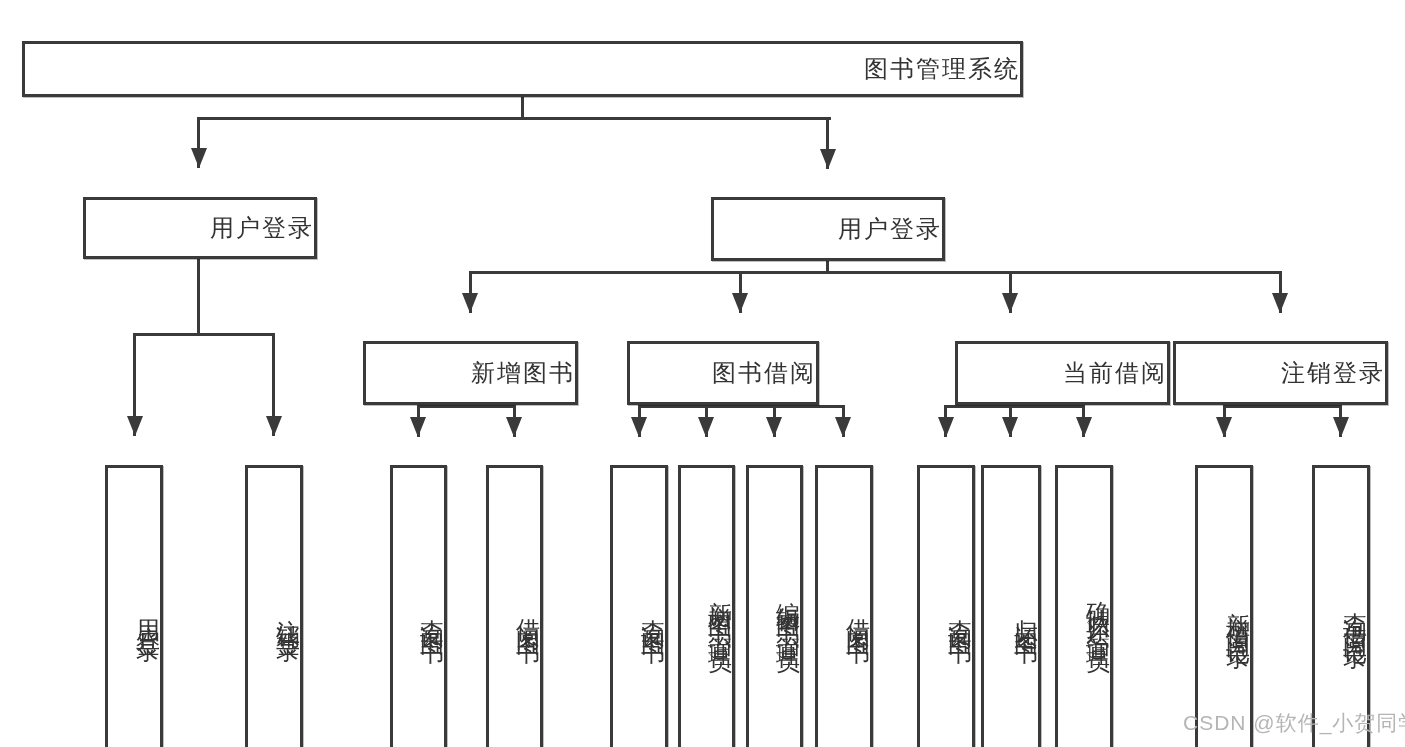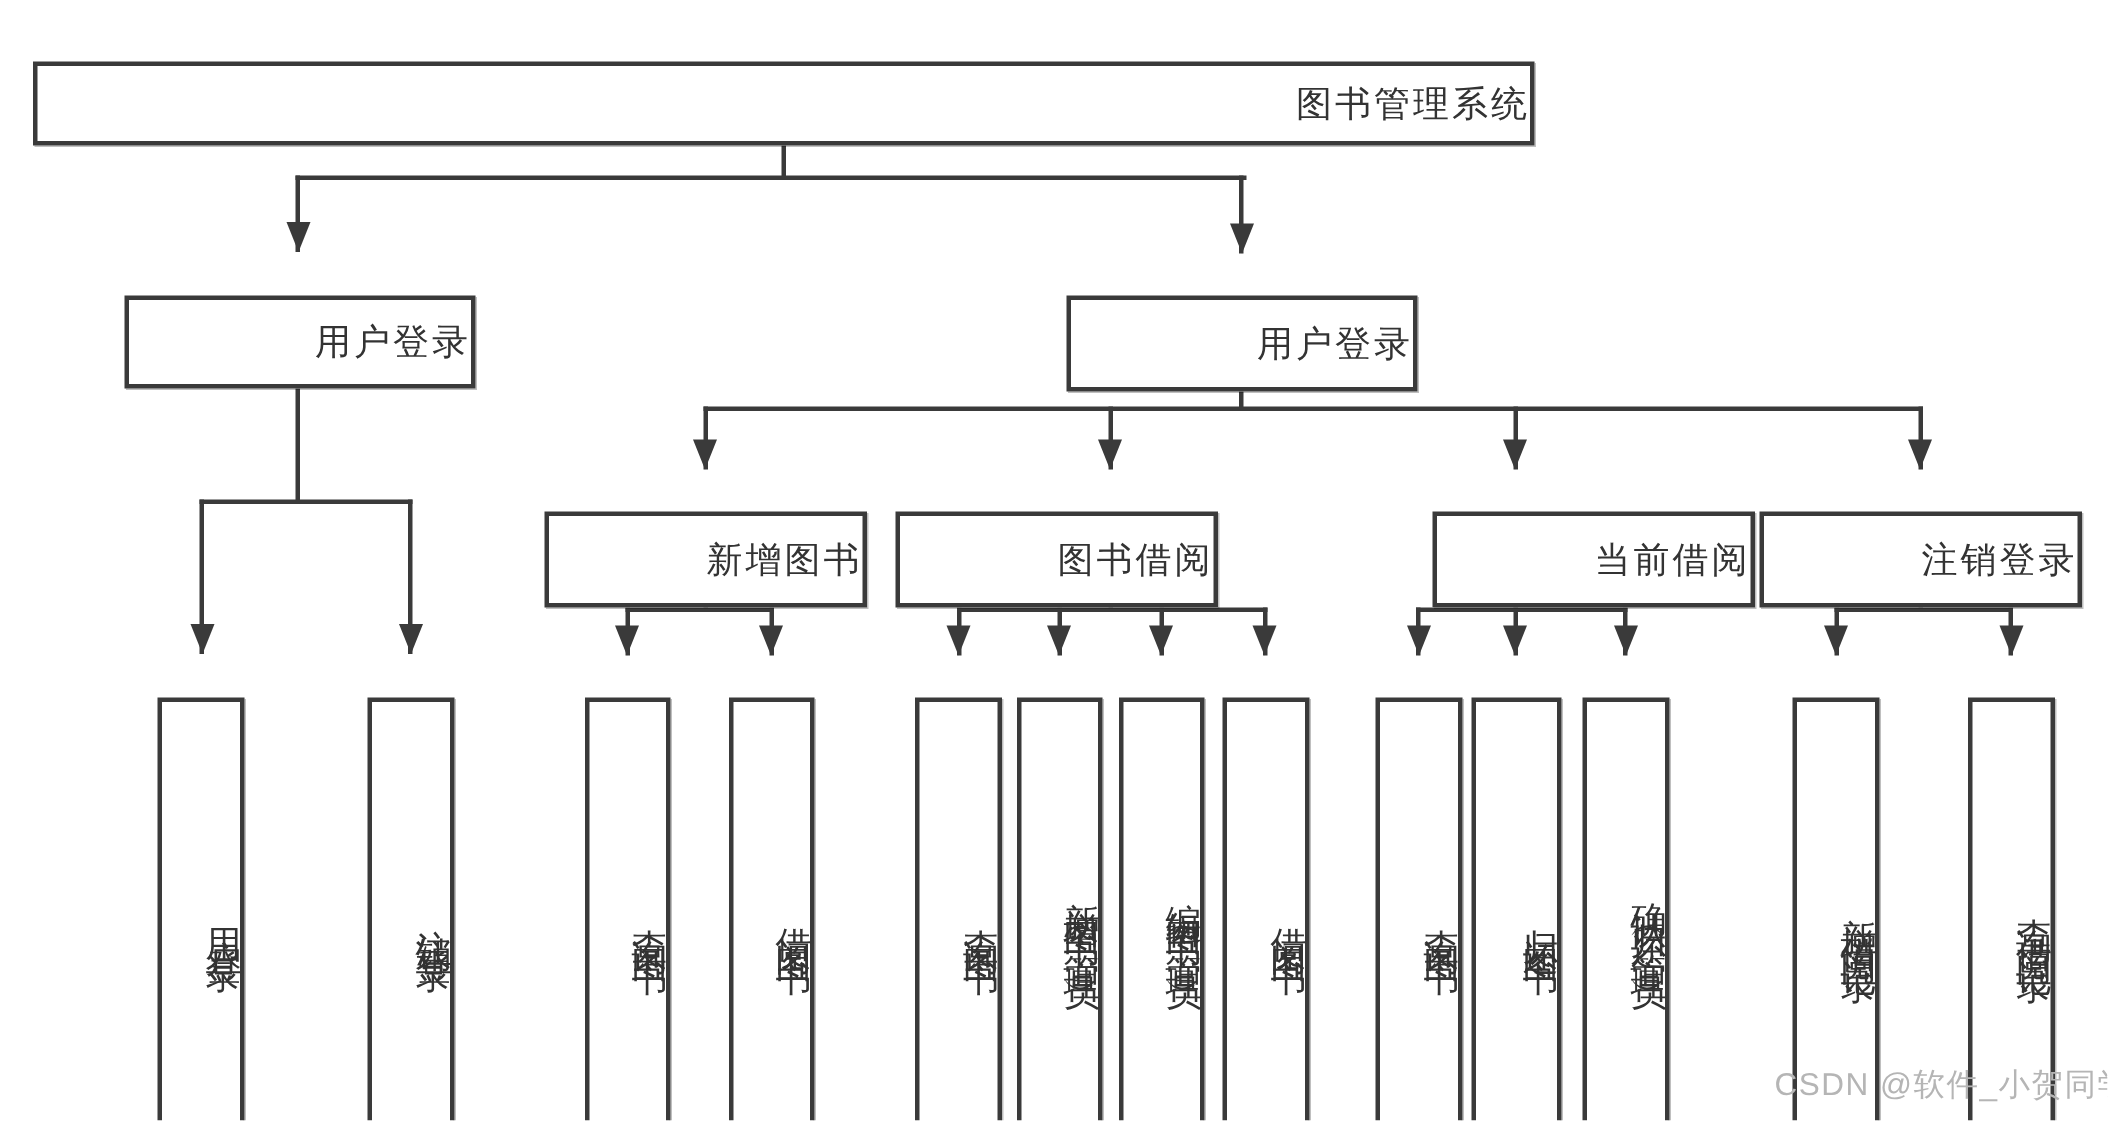--- a/index.html
+++ b/index.html
@@ -101,21 +101,21 @@
   <div class="box h" style="left:83px;top:169px;width:234px;height:62px">
     <span>用户登录</span>
   </div>
   <div class="box h" style="left:711px;top:169px;width:234px;height:64px">
     <span>用户登录</span>
   </div>
 
   <div class="box h" style="left:363px;top:313px;width:215px;height:64px">
     <span>新增图书</span>
   </div>
-  <div class="box h" style="left:597px;top:313px;width:215px;height:64px">
+  <div class="box h" style="left:627px;top:313px;width:192px;height:64px">
     <span>图书借阅</span>
   </div>
   <div class="box h" style="left:955px;top:313px;width:215px;height:64px">
     <span>当前借阅</span>
   </div>
   <div class="box h" style="left:1173px;top:313px;width:215px;height:64px">
     <span>注销登录</span>
   </div>
 
   <div class="box v" style="left:105px;top:437px;width:58px;height:297px">

